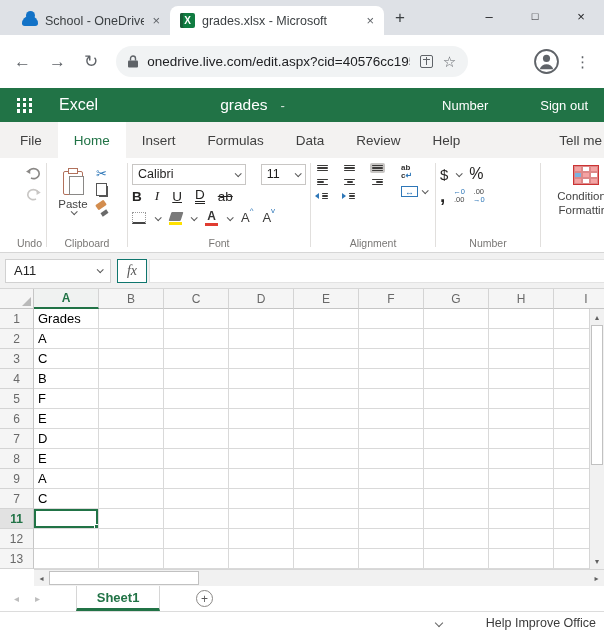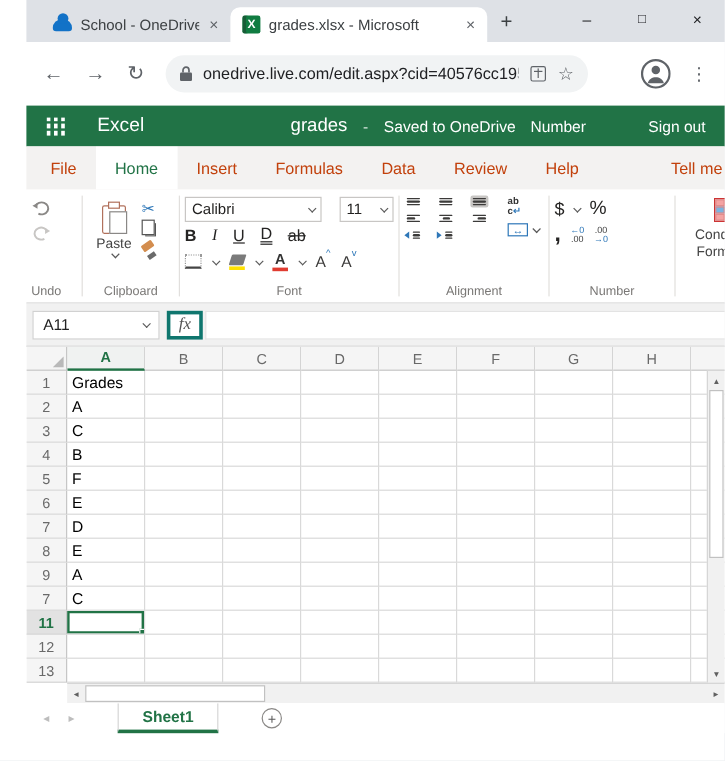--- a/index.html
+++ b/index.html
@@ -1,17 +1,17 @@
 <!DOCTYPE html>
 <html><head>
 <meta charset="utf-8">
 <style>
   * { margin:0; padding:0; box-sizing:border-box; }
   html,body { width:604px; height:634px; font-family:"Liberation Sans", sans-serif; background:#dee1e6; overflow:hidden; }
-  .window { width:604px; height:634px; display:flex; flex-direction:column; background:#fff;padding-left:22px; }
+  .window { width:604px; height:634px; display:flex; flex-direction:column; background:#fff; }
 
   
   .tabstrip { height:35px; background:#dee1e6; display:flex; align-items:flex-end; position:relative; flex:0 0 auto; }
   .tab { height:29px; display:flex; align-items:center; padding:0 8px 0 10px; font-size:12.5px; color:#3c4043; }
   .tab.inactive { width:158px; margin-left:12px; }
   .tab.active { width:214px; background:#fff; border-radius:8px 8px 0 0; }
   .tabtitle { margin-left:7px; white-space:nowrap; overflow:hidden; flex:1; }
   .tabclose { color:#5f6368; font-size:13px; margin-left:6px; padding:0 2px; }
   .cloud { width:16px; height:10px; background:#1272c7; border-radius:8px 8px 3px 3px; position:relative; flex:0 0 auto; }
   .cloud:before { content:''; position:absolute; top:-5px; left:4px; width:9px; height:9px; background:#1272c7; border-radius:50%; }
@@ -40,32 +40,32 @@
   .waffle i { background:#fff; }
   .appname { font-size:16px; margin-left:27px; }
   .docname { font-size:15.5px; margin-left:122px; }
   .sep { font-size:13px; margin-left:13px; color:#d6e6dd; }
   .savestatus { font-size:13px; margin-left:13px; }
   .username { font-size:13px; margin-left:auto; }
   .signout { font-size:13px; margin-left:52px; margin-right:16px; }
 
   
   .ribbontabs { height:36px; background:#f3f2f1; display:flex; align-items:stretch; padding-left:4px; overflow:hidden; flex:0 0 auto; }
-  .rtab { padding:0 16px; display:flex; align-items:center; font-size:13.5px; color:#c2410c; white-space:nowrap; }
+  .rtab { padding:0 16px; display:flex; align-items:center; font-size:13.5px; color:#404040; white-space:nowrap; }
   .rtab.active { background:#fff; color:#217346; }
   .rtab.last { margin-left:auto; padding-right:2px; }
 
   
   .ribbon { height:95px; background:#fff; display:flex; overflow:hidden; border-bottom:1px solid #d6d6d6; flex:0 0 auto; }
   .group { display:flex; flex-direction:column; padding:5px 4px 1px; position:relative; flex:0 0 auto; }
   .glabel { margin-top:auto; text-align:center; font-size:10.5px; color:#797775; padding:2px 0 2px; }
   .gsep { width:1px; background:#e1dfdd; margin:5px 0; flex:0 0 auto; }
   .chv { display:inline-block; width:5px; height:5px; border-right:1.3px solid #5a5a5a; border-bottom:1.3px solid #5a5a5a; transform:rotate(45deg) translateY(-1px); }
 
-  .g-undo { width:46px; align-items:flex-start; }
+  .g-undo { width:46px; align-items:flex-end; }
   .uicon { margin:4px 0; }
   .g-clip { width:80px; }
   .cliprow { display:flex; }
   .pastecol { display:flex; flex-direction:column; align-items:center; width:44px;justify-content:flex-end; }
   .clipicon { width:20px; height:24px; border:1.6px solid #b1715c; border-radius:2px; position:relative; margin-top:2px; }
   .clipicon:before { content:''; position:absolute; left:4px; top:-4px; width:8px; height:4px; border:1.6px solid #b1715c; background:#fff; }
   .clipicon:after { content:''; position:absolute; left:5px; top:4px; width:13px; height:17px; background:#fff; border:1.2px solid #8a8886; }
   .pastelbl { font-size:11.5px; color:#444; margin-top:3px; }
   .minicol { display:flex; flex-direction:column; align-items:center; gap:5px; padding-top:3px; }
   .cutico { font-size:13px; color:#2e77b8; }
@@ -125,21 +125,21 @@
   .g-cond { width:90px; align-items:center; }
   .cfico { width:26px; height:20px; display:grid; grid-template-columns:repeat(3,1fr); grid-template-rows:repeat(3,1fr); border:1.4px solid #c33; margin-top:2px; }
   .cfico i { border:.5px solid #d88; }
   .cfico i.r { background:#f4a3a3; } .cfico i.b { background:#7ab3e0; }
   .cftext { font-size:11.5px; color:#444; text-align:center; line-height:1.25; margin-top:4px; white-space:nowrap; }
 
   
   .formulabar { height:36px; background:#f1f1f1; display:flex; align-items:center; border-bottom:1px solid #d6d6d6; flex:0 0 auto; }
   .namebox { width:106px; height:24px; margin-left:5px; background:#fff; border:1px solid #d1d1d1; display:flex; align-items:center; padding:0 8px; font-size:13px; color:#222; }
   .namebox .chv { margin-left:auto; }
-  .fxbox { width:30px; height:24px; margin-left:6px; background:#fff; border:3px solid #0f766e; display:flex; align-items:center; justify-content:center; font-family:"Liberation Serif",serif; font-style:italic; font-size:14px; color:#555; }
+  .fxbox { width:30px; height:24px; margin-left:6px; background:#fff; border:1px solid #0f766e; display:flex; align-items:center; justify-content:center; font-family:"Liberation Serif",serif; font-style:italic; font-size:14px; color:#555; }
   .finput { flex:1; height:24px; margin:0 0 0 2px; background:#fff; border:1px solid #e3e3e3; border-right:none; font-size:13px; padding:0 6px; }
 
   
   .grid { height:297px; position:relative; background:#fff; overflow:hidden; flex:0 0 auto; }
   .ghead { display:flex; height:20px; }
   .corner { width:34px; background:#f5f5f5; border-right:1px solid #c6c6c6; border-bottom:1px solid #c6c6c6; position:relative; flex:0 0 auto; }
   .corner:after { content:''; position:absolute; right:2px; bottom:2px; border-left:9px solid transparent; border-bottom:9px solid #b9b9b9; }
   .ch { width:65px; flex:0 0 auto; background:#f5f5f5; border-right:1px solid #d4d4d4; border-bottom:1px solid #c6c6c6; font-size:12px; color:#696969; display:flex; align-items:center; justify-content:center; }
   .ch.sel { color:#217346; font-weight:bold; border-bottom:2px solid #217346; background:#f0f2f1; }
   .grow { display:flex; height:20px; }
@@ -222,21 +222,20 @@
         <i></i>
         <i></i>
         <i></i>
         <i></i>
         <i></i>
         <i></i>
       </span>
     <span class="appname">Excel</span>
     <span class="docname">grades</span>
     <span class="sep">-</span>
-    <span class="savestatus">Saved to OneDrive</span>
     <span class="username">Number</span>
     <span class="signout">Sign out</span>
   </div>
 
   <div class="ribbontabs">
       <div class="rtab">File</div>
       <div class="rtab active">Home</div>
       <div class="rtab">Insert</div>
       <div class="rtab">Formulas</div>
       <div class="rtab">Data</div>
@@ -611,14 +610,18 @@
     </div>
   </div>
 
   <div class="sheetbar">
     <span class="snav">◂</span>
     <span class="snav">▸</span>
     <div class="sheettab">Sheet1</div>
     <div class="addsheet">+</div>
   </div>
 
+  <div class="statusbar">
+    <span class="sbchv"></span>
+    <span class="sbtext">Help Improve Office</span>
+  </div>
 
 </div>
 
 </body></html>

